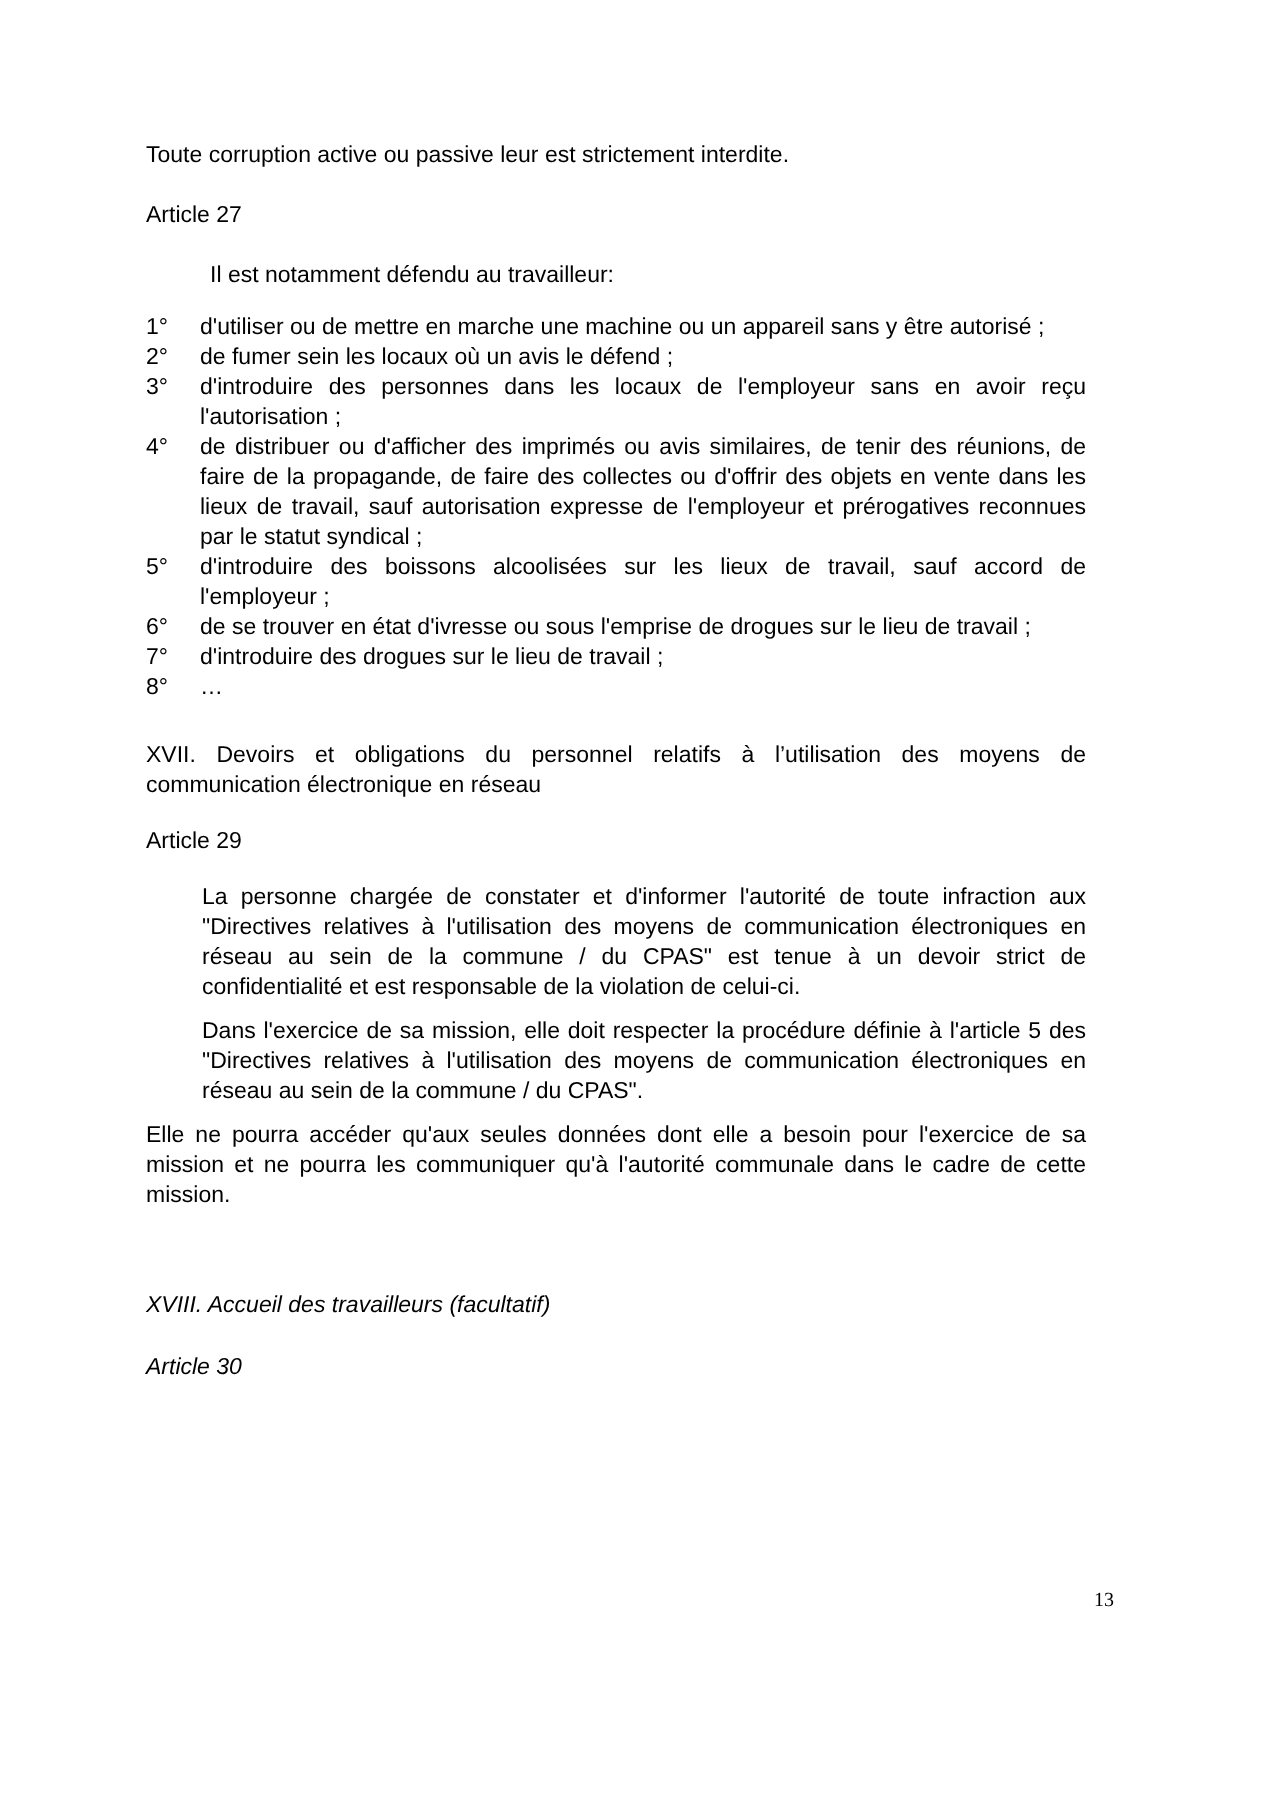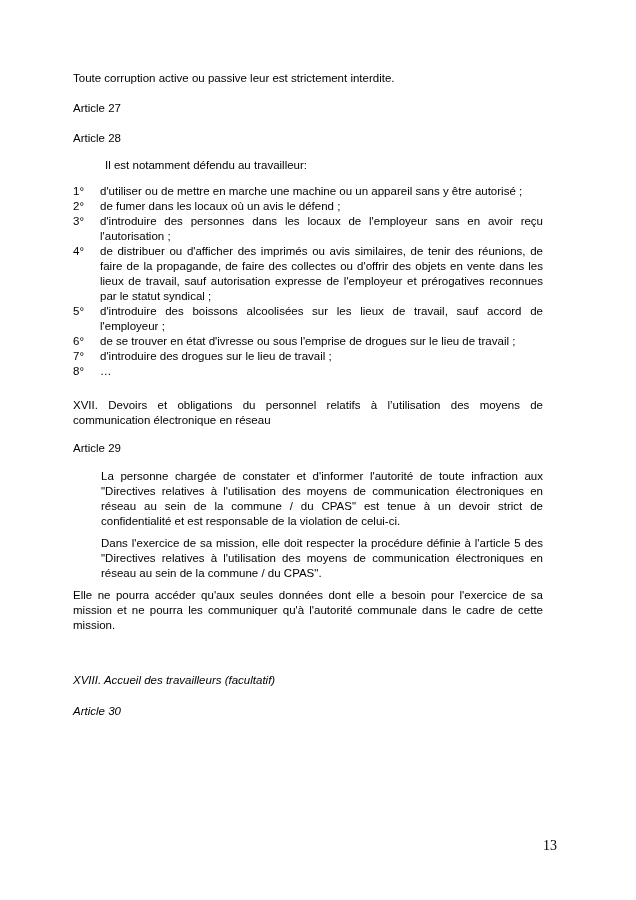--- a/index.html
+++ b/index.html
@@ -60,48 +60,47 @@
   .list-text {
     flex: 1 1 auto;
     text-align: justify;
   }
   .justify-all {
     text-align: justify;
     text-align-last: justify;
   }
   .page-number {
     position: absolute;
-    top: 839px;
+    top: 794px;
     right: 79px;
     font-family: "Liberation Serif", serif;
-    font-size: 14px;
+    font-size: 10px;
     line-height: 14px;
     color: #000000;
   }
 </style>
 </head>
 <body>
 
 <div class="page">
 
   <p class="intro-para">Toute corruption active ou passive leur est strictement interdite.</p>
 
   <h2 class="a27-title">Article 27</h2>
 
-  <h2 class="a28-title">Article 28</h2>
   <p class="a28-intro">Il est notamment défendu au travailleur:</p>
 
   <div class="a28-list">
     <div class="list-row">
       <span class="list-num">1°</span>
       <span class="list-text">d'utiliser ou de mettre en marche une machine ou un appareil sans y être autorisé ;</span>
     </div>
     <div class="list-row">
       <span class="list-num">2°</span>
-      <span class="list-text">de fumer dans les locaux où un avis le défend ;</span>
+      <span class="list-text">de fumer sein les locaux où un avis le défend ;</span>
     </div>
     <div class="list-row">
       <span class="list-num">3°</span>
       <span class="list-text">d'introduire des personnes dans les locaux de l'employeur sans en avoir reçu l'autorisation ;</span>
     </div>
     <div class="list-row">
       <span class="list-num">4°</span>
       <span class="list-text">de distribuer ou d'afficher des imprimés ou avis similaires, de tenir des réunions, de faire de la propagande, de faire des collectes ou d'offrir des objets en vente dans les lieux de travail, sauf autorisation expresse de l'employeur et prérogatives reconnues par le statut syndical ;</span>
     </div>
     <div class="list-row">

